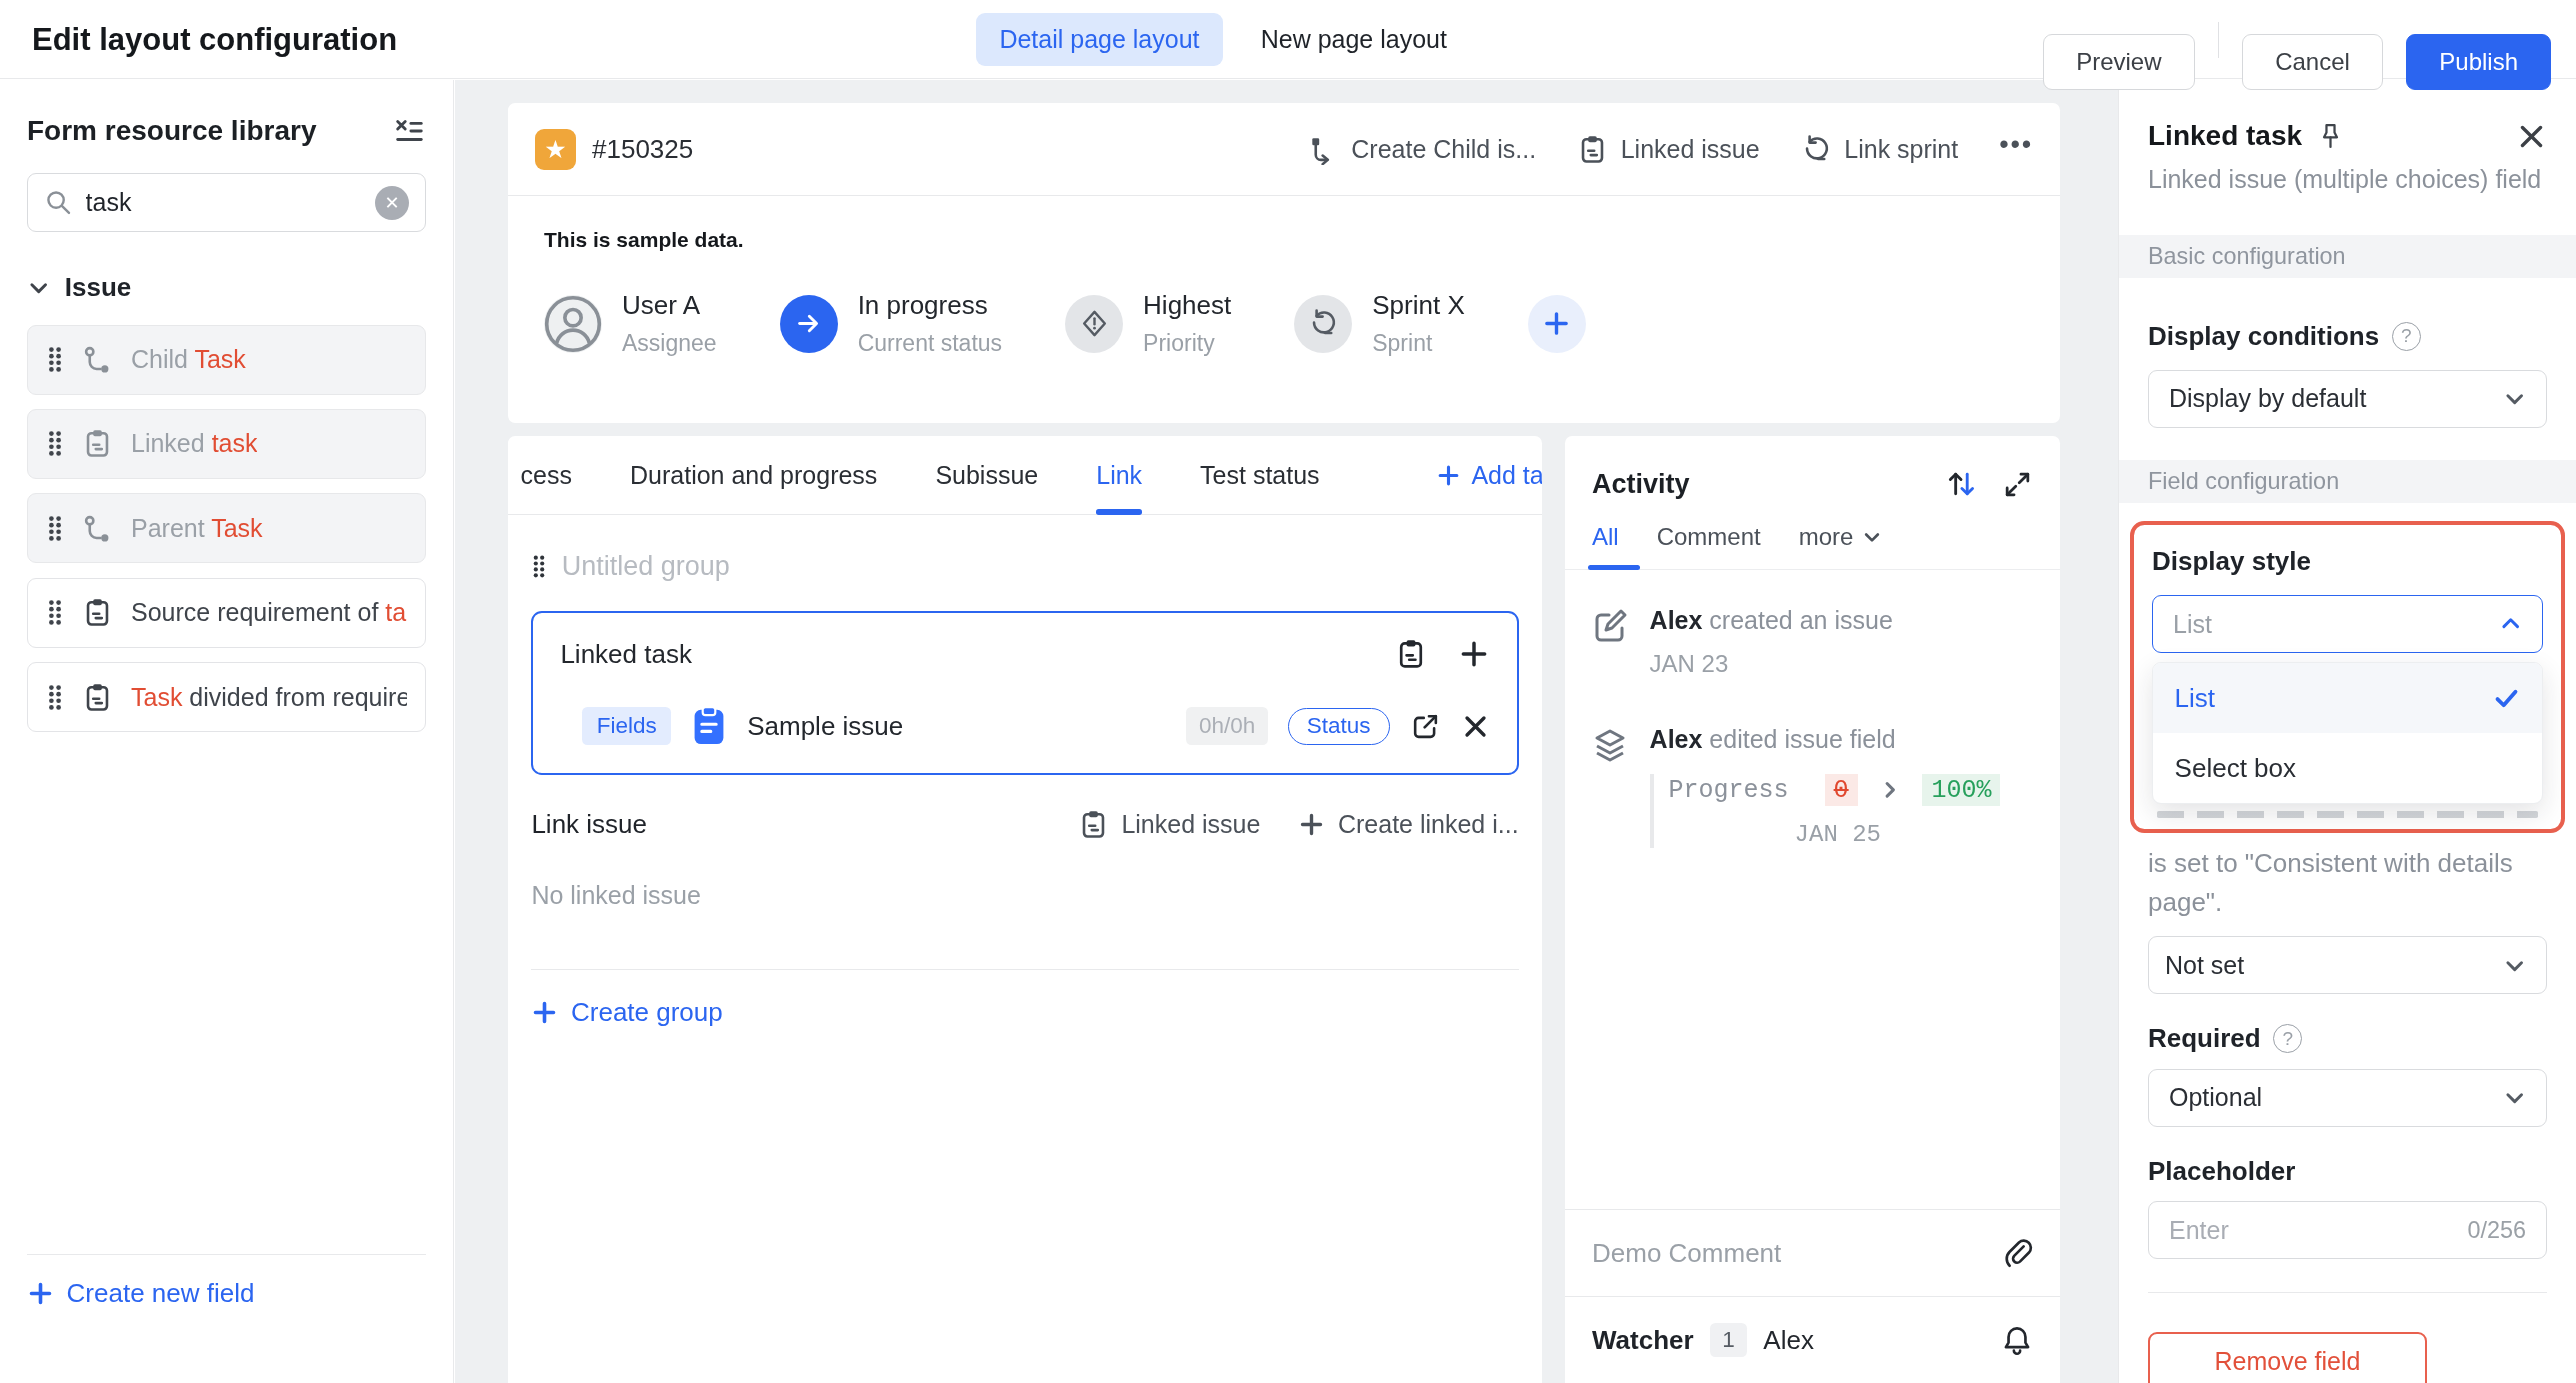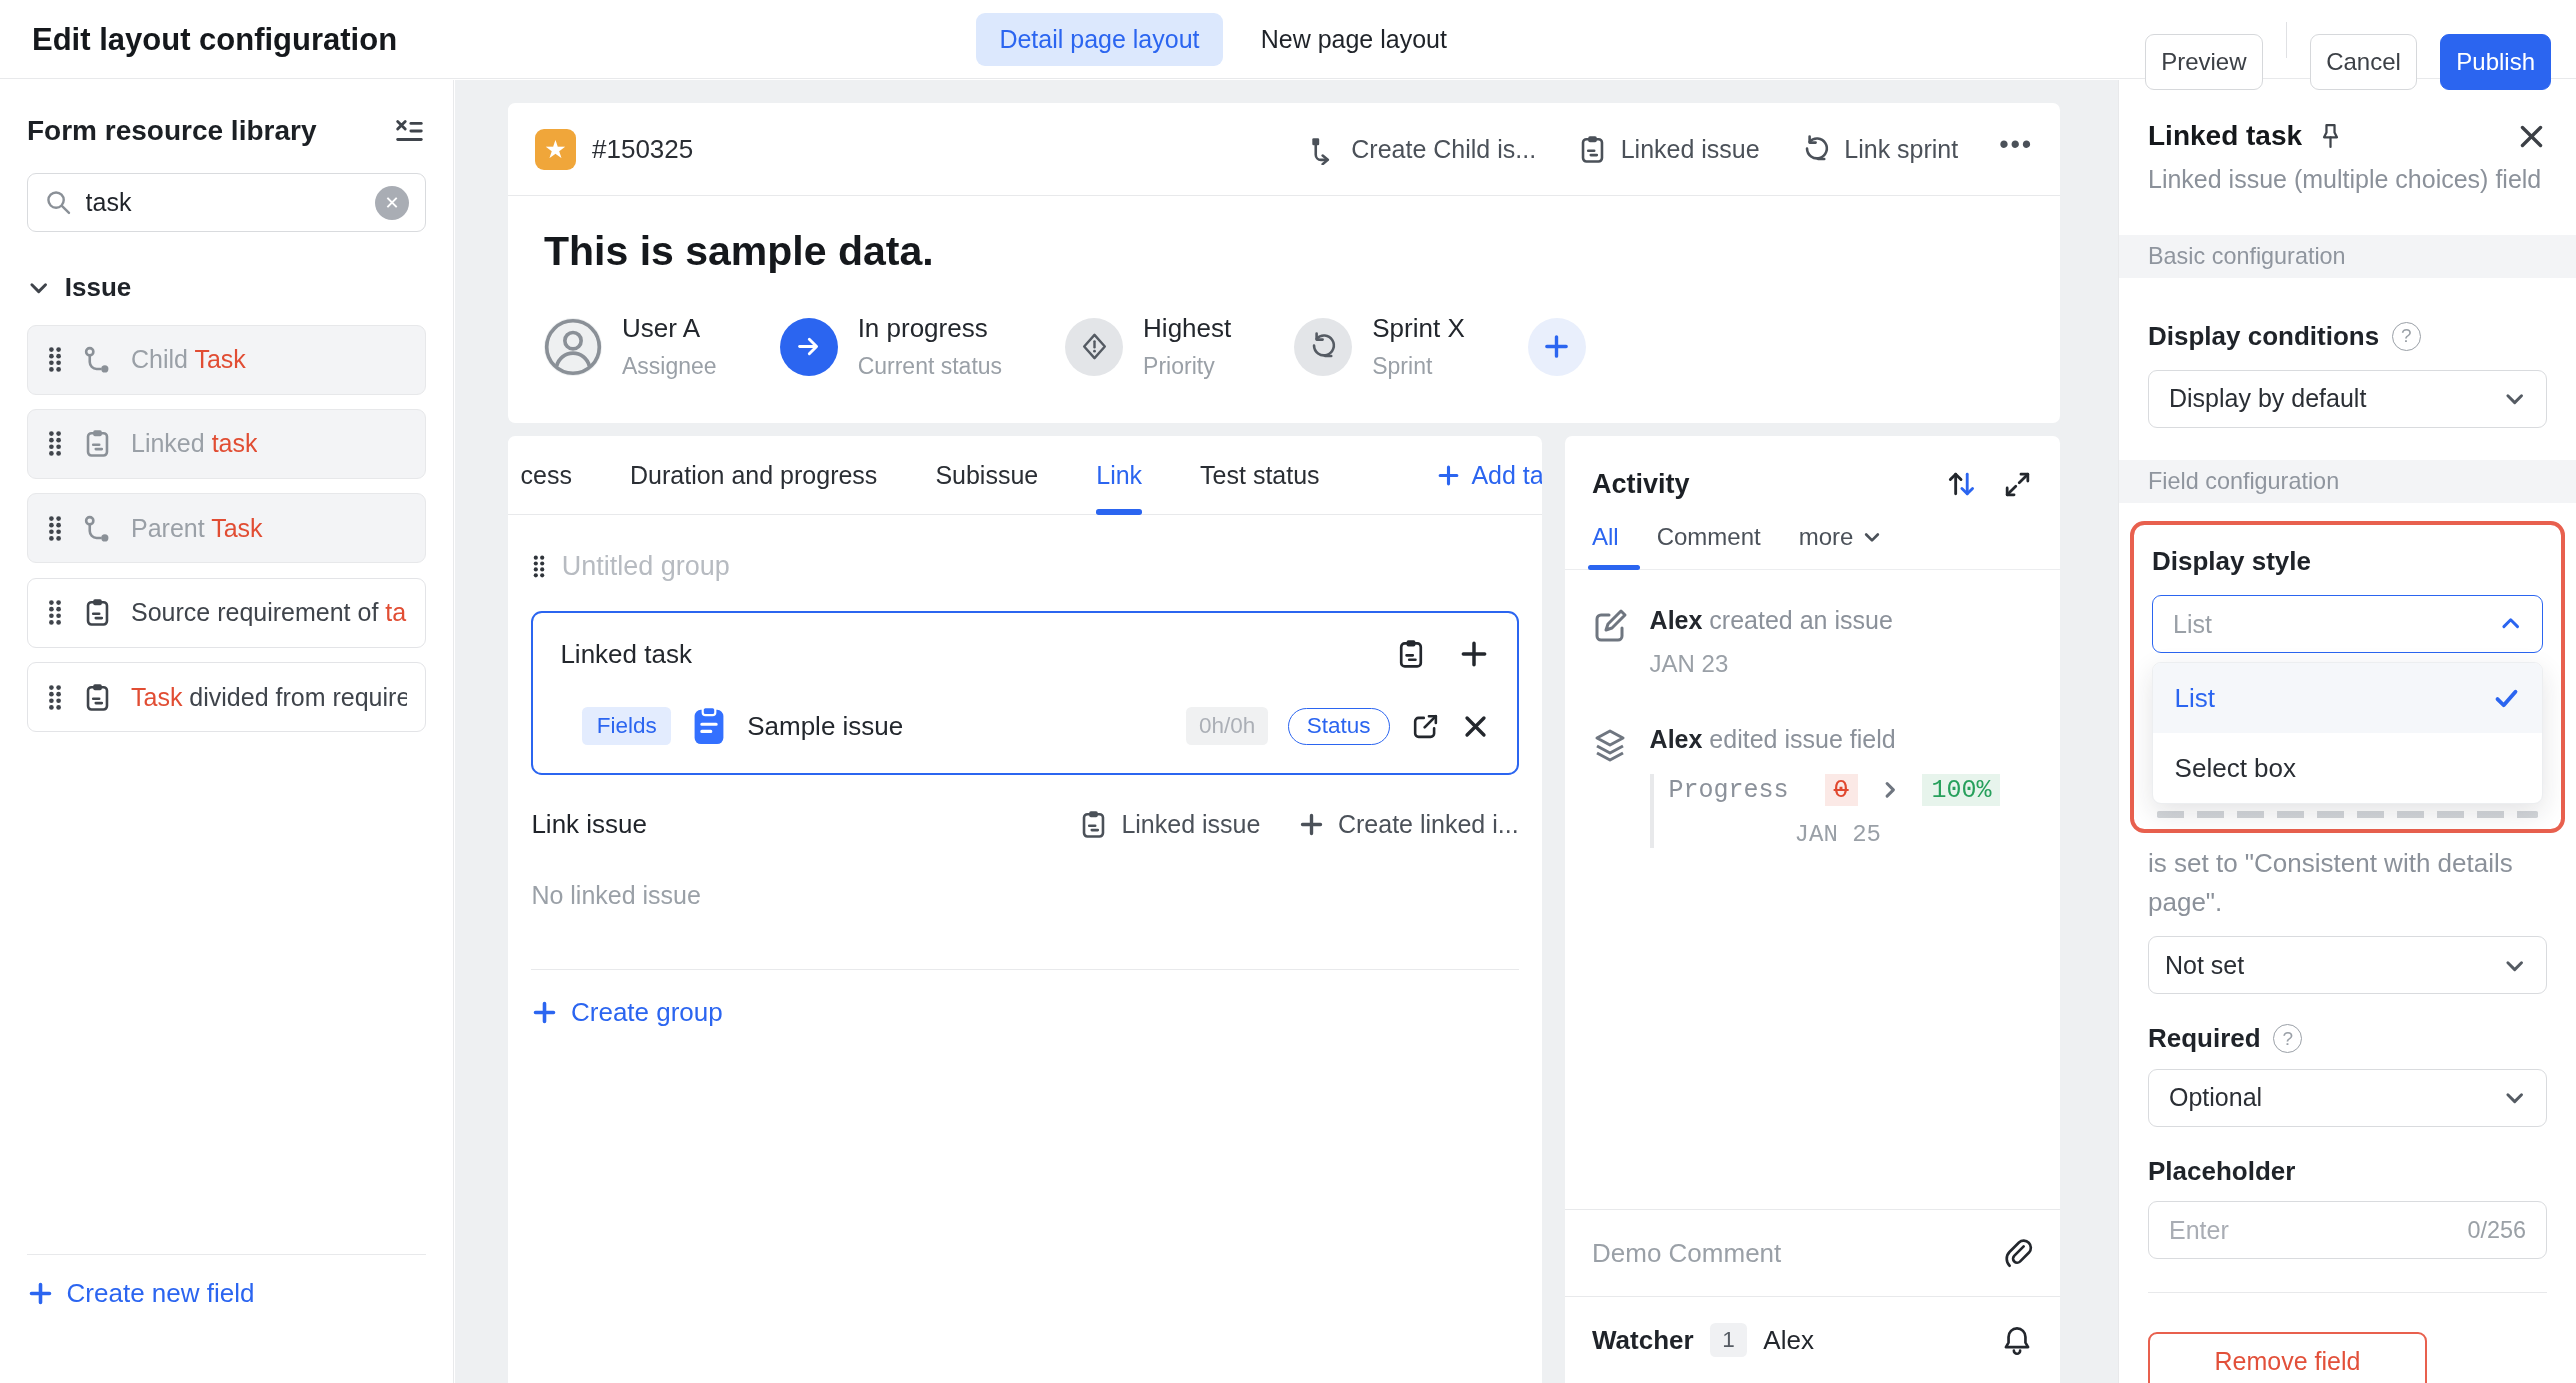--- a/index.html
+++ b/index.html
@@ -11,21 +11,21 @@
   svg { display: block; }
 
   
   .topbar { position: absolute; top: 0; left: 0; right: 0; height: 79px;
     background: #fff; border-bottom: 0.9px solid #e8e9eb; z-index: 30; }
   .topbar-title { position: absolute; left: 32px; top: 21.6px; font-size: 31px; font-weight: 700; color: #15181c; }
   .topbar-tabs { position: absolute; left: 976px; top: 0; height: 79px; display: flex; align-items: center; gap: 14.4px; }
   .pill-tab { font-size: 25px; padding: 11.7px 23.4px; border-radius: 9px; color: #1f2329; cursor: pointer; white-space: nowrap; }
   .pill-tab.active { background: #dce8fd; color: #2b65f0; }
   .topbar-actions { position: absolute; right: 25px; top: 0; height: 79px; display: flex; align-items: center; gap: 23.4px; }
-  .btn { font-size: 24px; height: 56px; padding: 0 15px; display: flex; align-items: center;
+  .btn { font-size: 24px; height: 56px; padding: 0 32px; display: flex; align-items: center;
     border: 0.9px solid #d6d8db; border-radius: 9px; background: #fff; color: #3c4046; cursor: pointer; white-space: nowrap; margin-top: 44px; }
   .btn.primary { background: #2b65f0; border-color: #2b65f0; color: #fff; }
   .vdiv { width: 0.9px; height: 36px; background: #e0e1e4; }
 
   
   .sidebar { position: absolute; top: 80px; left: 0; width: 454px; bottom: 0;
     background: #fff; border-right: 0.9px solid #e8e9eb; padding: 0 27px; }
   .sidebar-head { margin-top: 34px; display: flex; align-items: center; justify-content: space-between; }
   .sidebar-title { font-size: 28px; font-weight: 600; color: #1c2025; }
   .collapse-icon { color: #3f444b; cursor: pointer; }
@@ -60,21 +60,21 @@
     background: #fff; border-radius: 7.2px; }
   .issue-card-header { height: 93px; border-bottom: 0.9px solid #e8e9eb; display: flex; align-items: center; padding: 0 27px; }
   .star-badge { width: 41px; height: 41px; border-radius: 9px; background: #f0a63a; color: #fff;
     display: flex; align-items: center; justify-content: center; font-size: 25px; flex: none; }
   .issue-id { margin-left: 16px; font-size: 26px; font-weight: 500; color: #2a2e34; }
   .issue-actions { margin-left: auto; display: flex; align-items: center; gap: 41px; }
   .issue-action { display: flex; align-items: center; gap: 12.6px; font-size: 25px; color: #4b5159; cursor: pointer; white-space: nowrap; }
   .issue-action .a-icon { color: #4b5159; }
   .more-dots { font-size: 27px; color: #4b5159; letter-spacing: 1.8px; cursor: pointer; line-height: 1; padding-bottom: 9px; }
   .sample-section { padding: 32px 36px 0; }
-  .sample-title { font-size: 41px; font-weight: 600; color: #15181c; }
+  .sample-title { font-size: 21px; font-weight: 600; color: #15181c; }
   .fields-row { margin-top: 38px; display: flex; align-items: center; gap: 63px; }
   .field-chip { display: flex; align-items: center; gap: 20px; }
   .field-circle { width: 58px; height: 58px; border-radius: 50%; background: #e3e5e8;
     display: flex; align-items: center; justify-content: center; color: #555b63; flex: none; }
   .field-circle.blue { background: #2b65f0; color: #fff; }
   .field-circle.avatar { background: #eef0f1; color: #8a9097; overflow: hidden; }
   .field-circle.plus { background: #e9effc; color: #2b65f0; cursor: pointer; }
   .field-texts .fv { font-size: 26px; font-weight: 500; color: #23272d; }
   .field-texts .fl { margin-top: 9px; font-size: 23px; color: #9aa0a7; }
 

